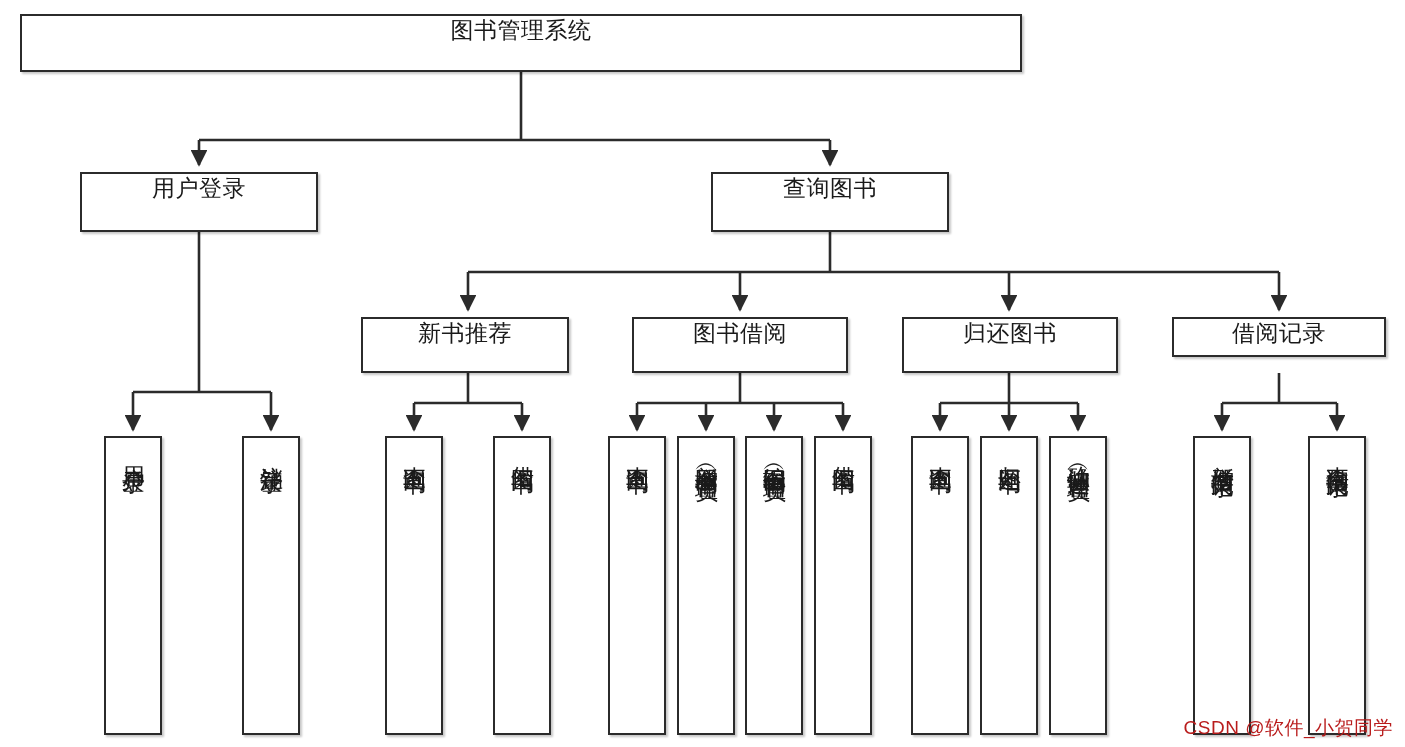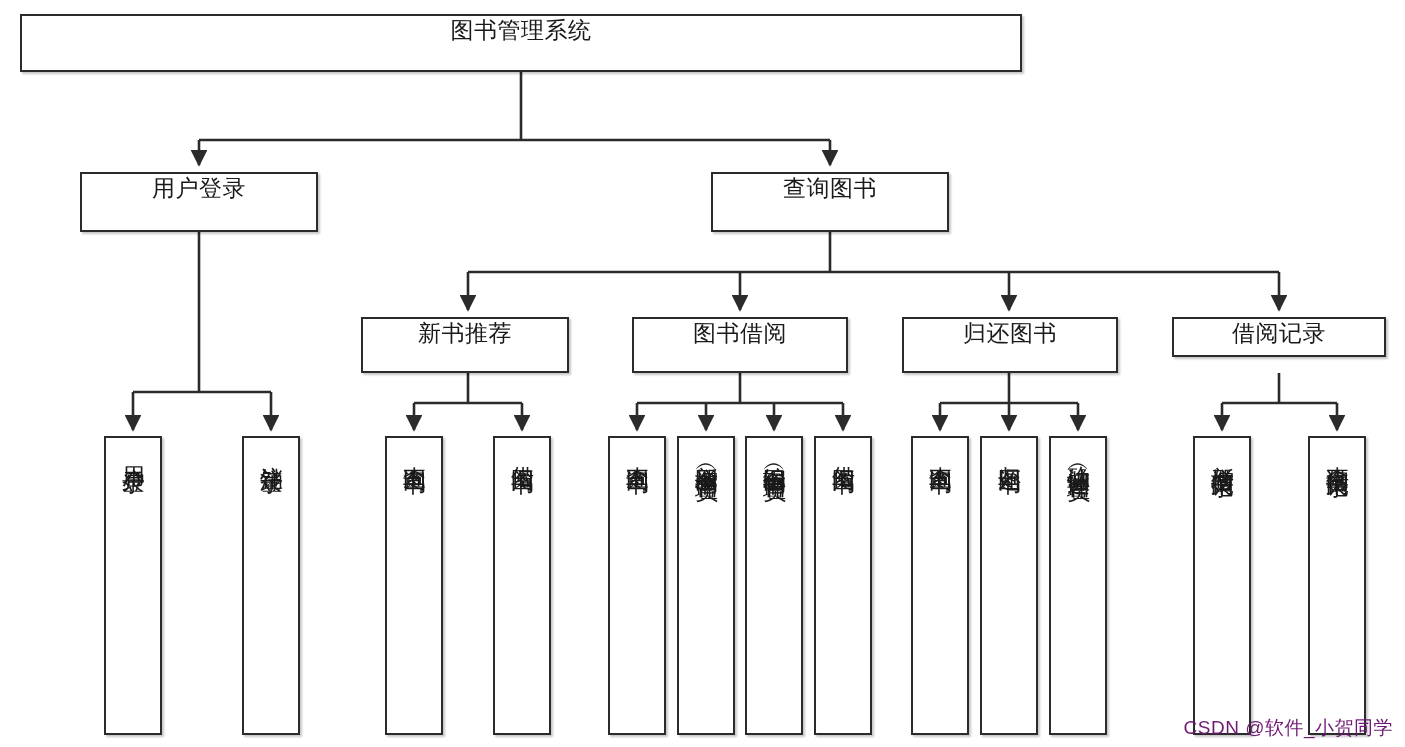--- a/index.html
+++ b/index.html
@@ -55,21 +55,21 @@
     text-orientation: upright;
     font-size: 23px;
     line-height: 1.12;
     letter-spacing: 2px;
   }
   #watermark {
     position: absolute;
     right: 12px;
     bottom: 6px;
     font-size: 19px;
-    color: #701a75;
+    color: #b91c1c;
     letter-spacing: 0.5px;
     white-space: nowrap;
     user-select: none;
   }
 </style>
 </head>
 <body>
 
 <div id="canvas">
 

